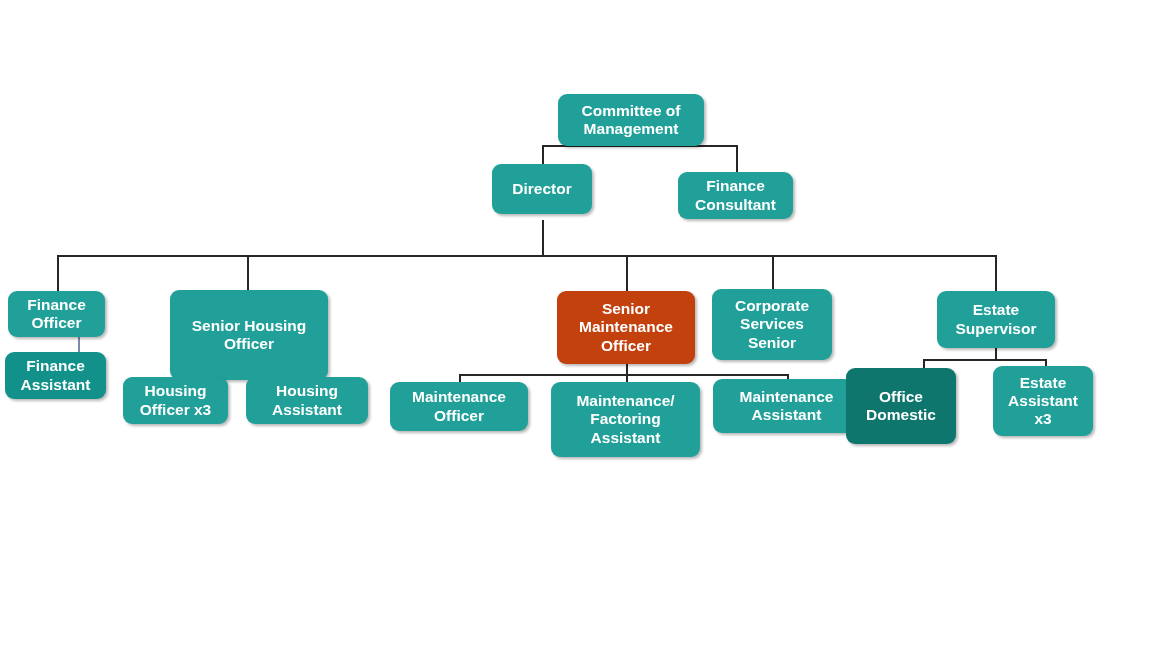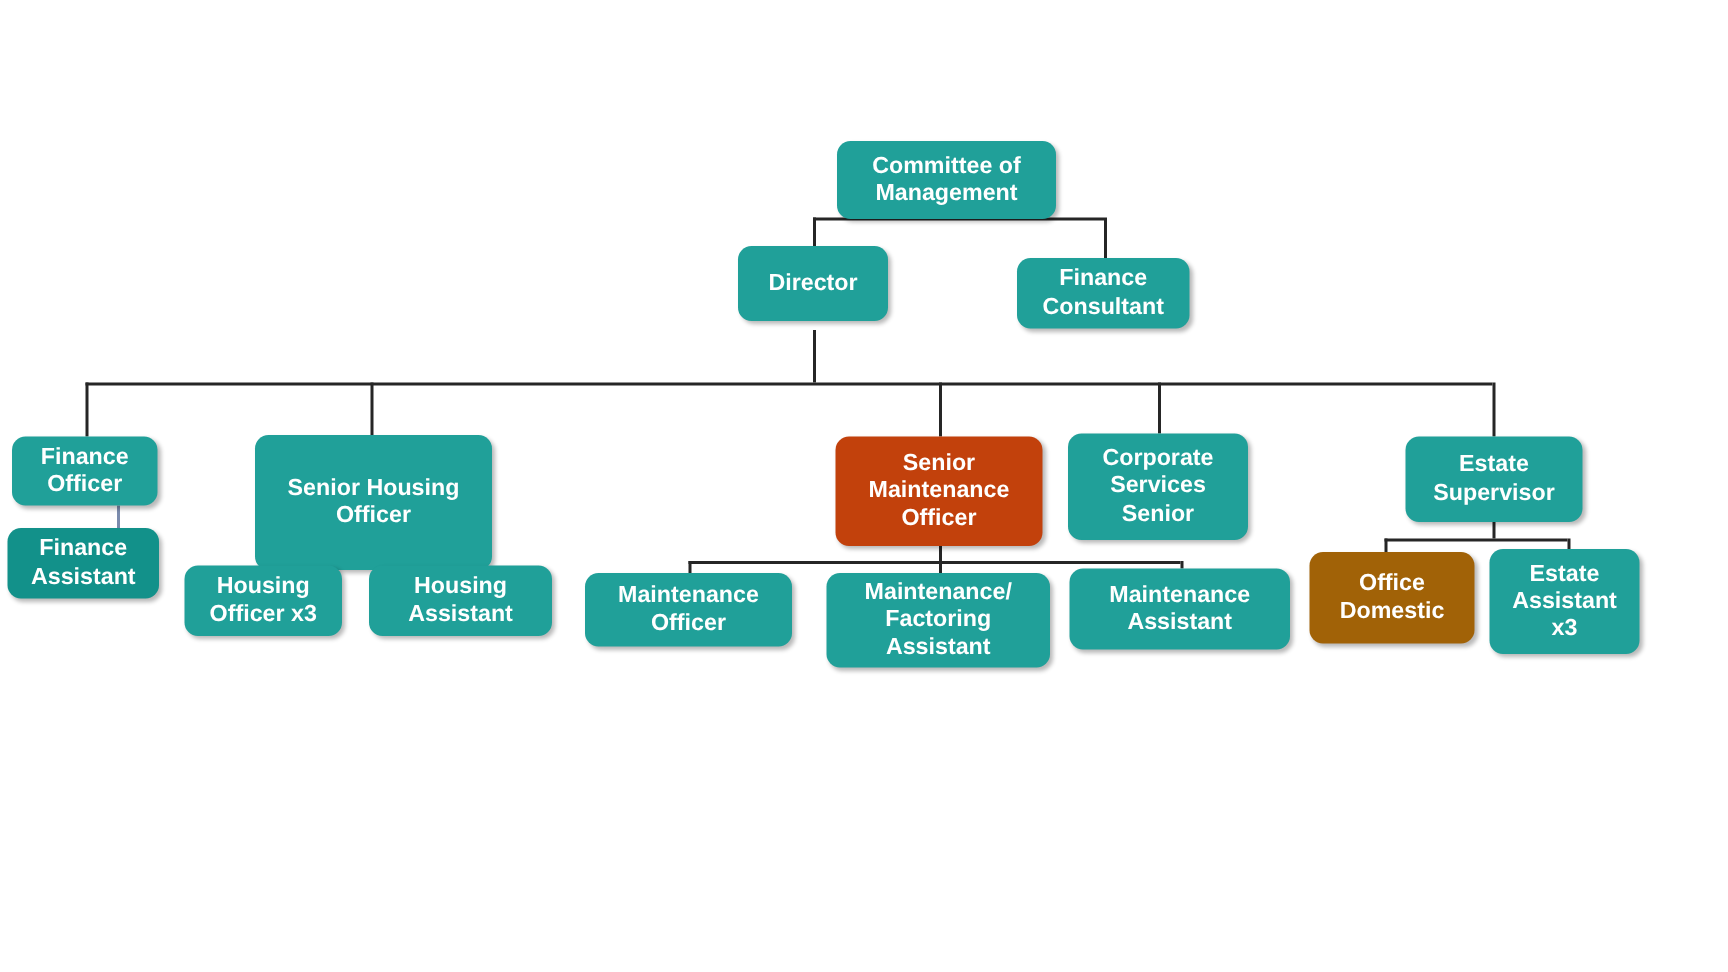--- a/index.html
+++ b/index.html
@@ -77,28 +77,28 @@
 Officer</div>
     <div class="node" style="left: 123px; top: 377px; width: 105px; height: 47px; background: rgb(32, 160, 153); color: rgb(255, 255, 255);">Housing
 Officer x3</div>
     <div class="node" style="left: 246px; top: 377px; width: 122px; height: 47px; background: rgb(32, 160, 153); color: rgb(255, 255, 255);">Housing
 Assistant</div>
     <div class="node" style="left: 557px; top: 291px; width: 138px; height: 73px; background: #c2410c; color: rgb(255, 255, 255);">Senior
 Maintenance
 Officer</div>
     <div class="node" style="left: 390px; top: 382px; width: 138px; height: 49px; background: rgb(32, 160, 153); color: rgb(255, 255, 255);">Maintenance
 Officer</div>
-    <div class="node" style="left: 551px; top: 382px; width: 149px; height: 63px; background: rgb(32, 160, 153); color: rgb(255, 255, 255);">Maintenance/
+    <div class="node" style="left: 551px; top: 382px; width: 149px; height: 75px; background: rgb(32, 160, 153); color: rgb(255, 255, 255);">Maintenance/
 Factoring
 Assistant</div>
     <div class="node" style="left: 713px; top: 379px; width: 147px; height: 54px; background: rgb(32, 160, 153); color: rgb(255, 255, 255);">Maintenance
 Assistant</div>
     <div class="node" style="left: 712px; top: 289px; width: 120px; height: 71px; background: rgb(32, 160, 153); color: rgb(255, 255, 255);">Corporate
 Services
 Senior</div>
     <div class="node" style="left: 937px; top: 291px; width: 118px; height: 57px; background: rgb(32, 160, 153); color: rgb(255, 255, 255);">Estate
 Supervisor</div>
-    <div class="node" style="left: 873px; top: 368px; width: 110px; height: 61px; background: #a16207; color: rgb(255, 255, 255);">Office
+    <div class="node" style="left: 846px; top: 368px; width: 110px; height: 76px; background: #0f766e; color: rgb(255, 255, 255);">Office
 Domestic</div>
     <div class="node" style="left: 993px; top: 366px; width: 100px; height: 70px; background: rgb(32, 160, 153); color: rgb(255, 255, 255);">Estate
 Assistant
 x3</div>
   </div>
 
 </body></html>

